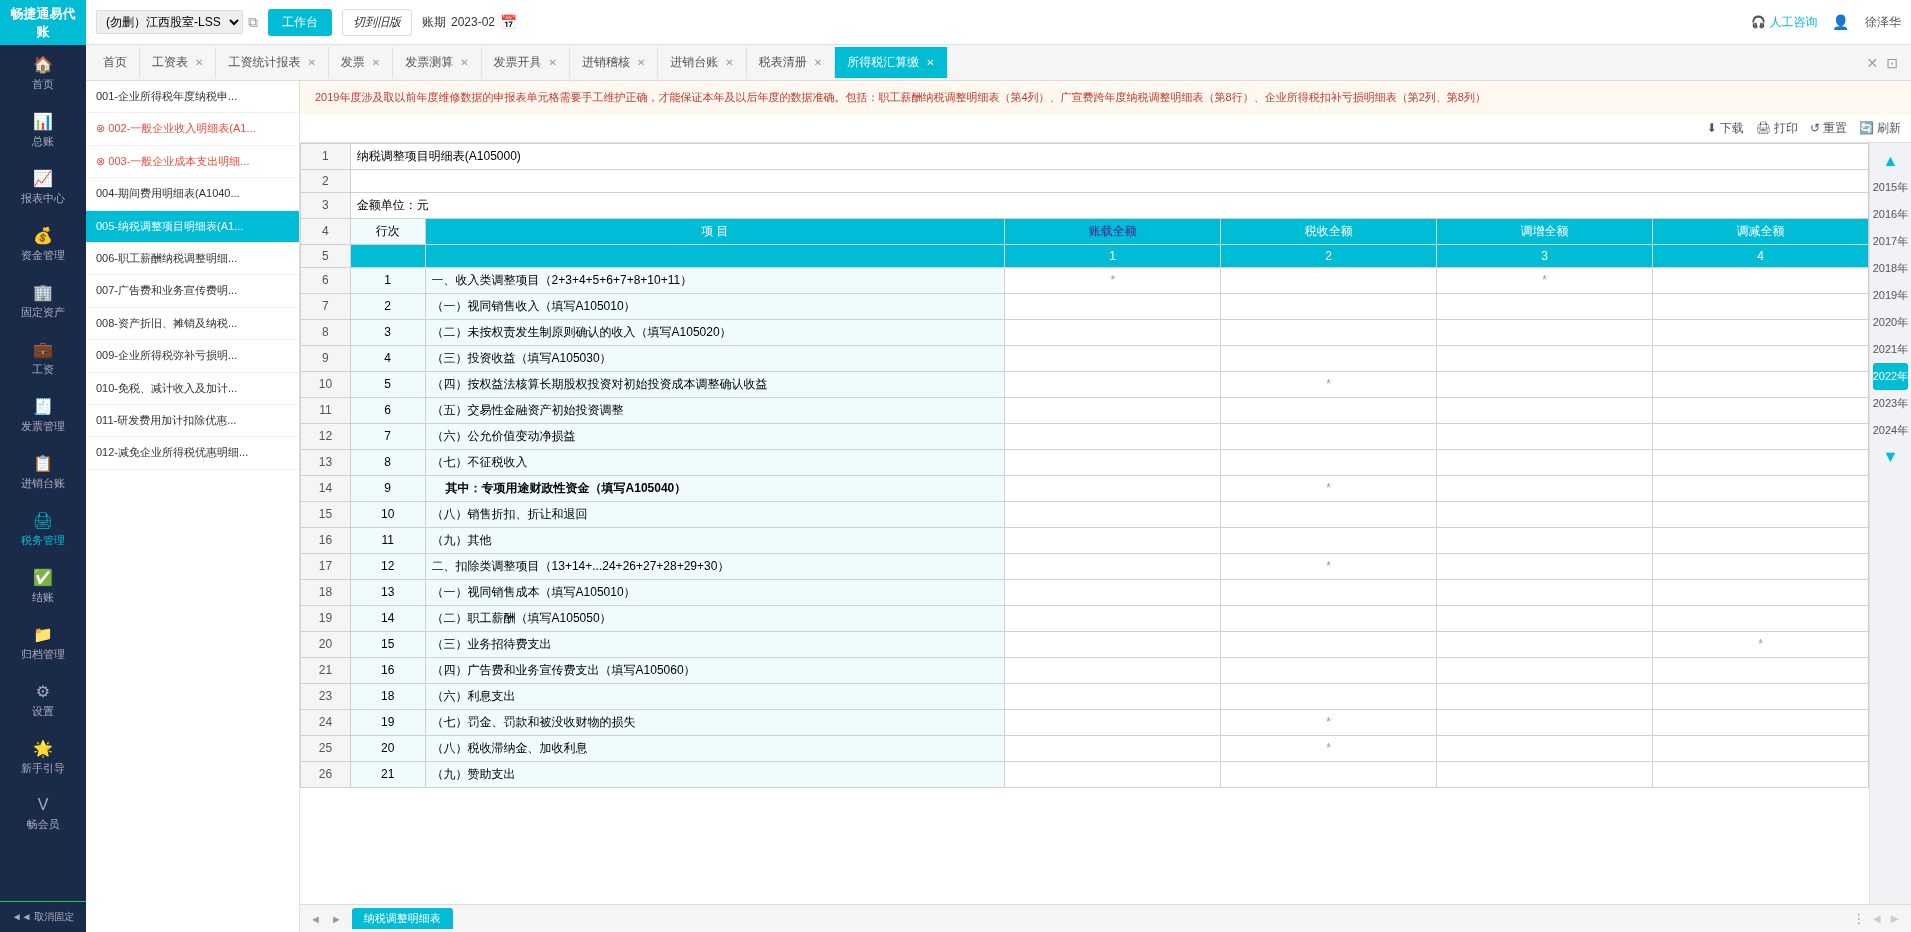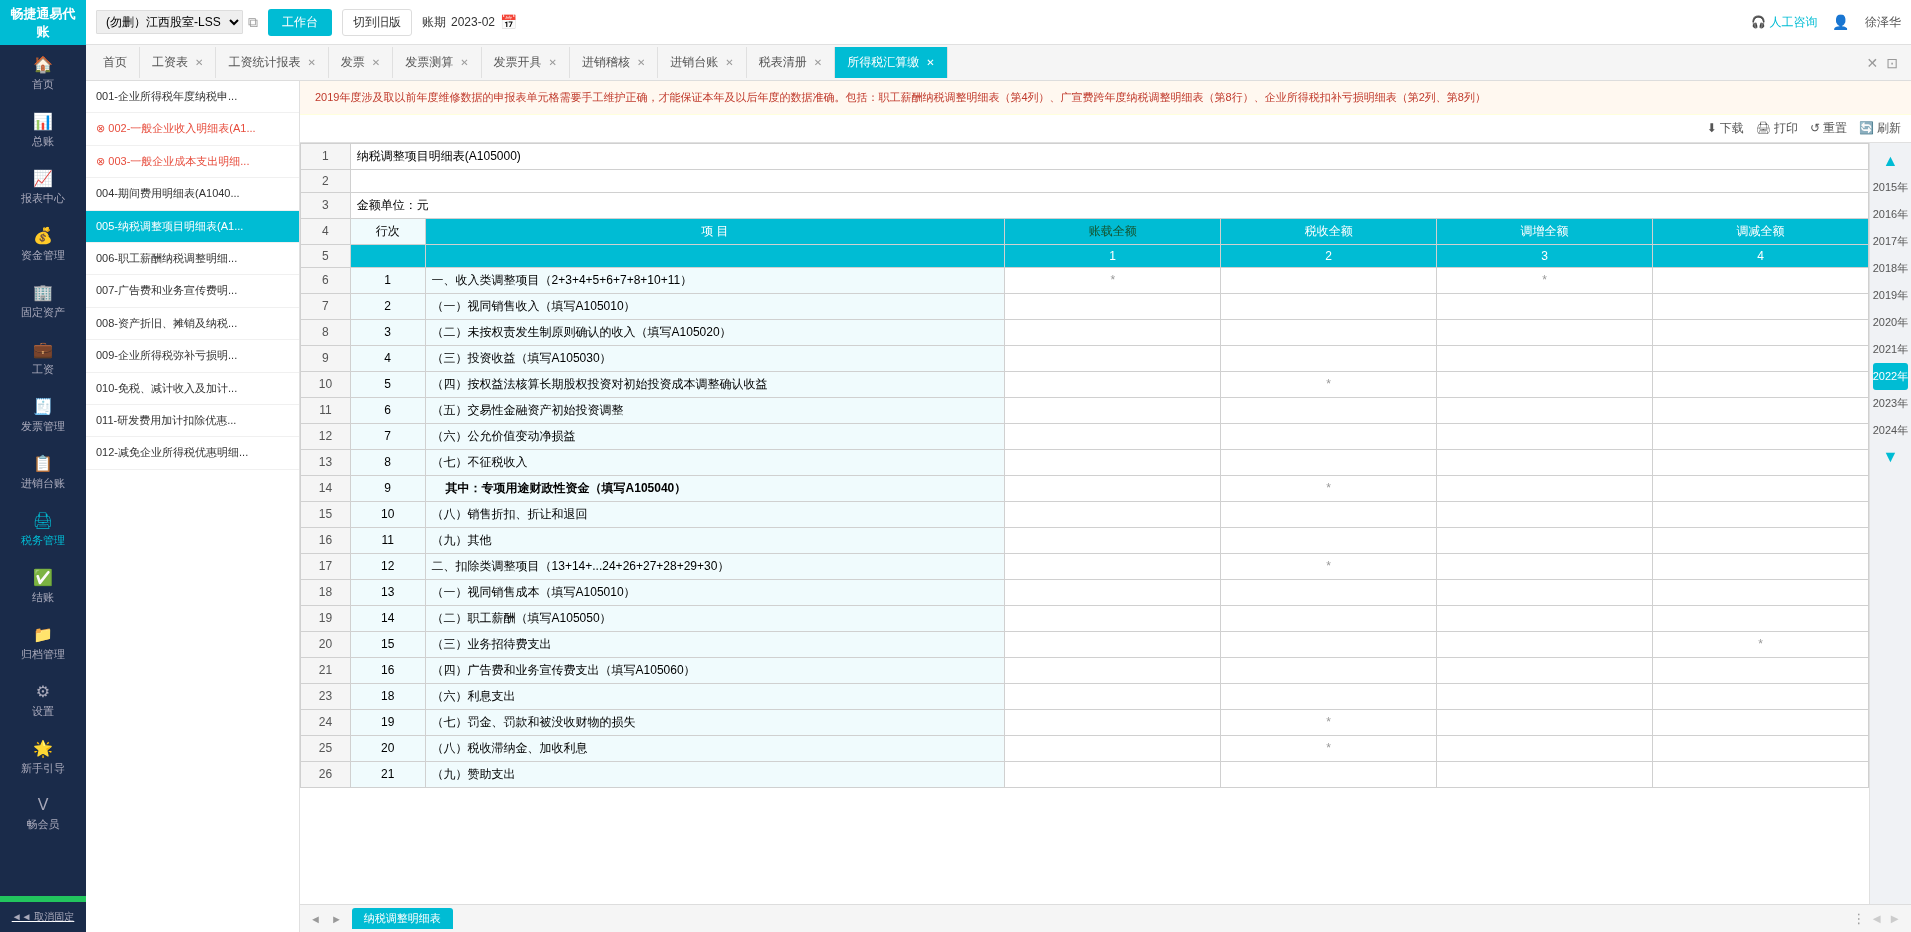--- a/index.html
+++ b/index.html
@@ -4,32 +4,32 @@
   <style>
     * { box-sizing: border-box; margin: 0; padding: 0; }
     body { font-family: 'Microsoft YaHei', '微软雅黑', sans-serif; font-size: 12px; background: #f0f2f5; display: flex; height: 932px; overflow: hidden; }
 
     
     .sidebar { width: 86px; background: #1a2b4a; color: #fff; display: flex; flex-direction: column; flex-shrink: 0; }
     .sidebar-logo { background: #00bcd4; padding: 10px 8px; font-size: 13px; font-weight: bold; color: #fff; text-align: center; height: 45px; display: flex; align-items: center; justify-content: center; }
     .sidebar-item { display: flex; flex-direction: column; align-items: center; padding: 10px 5px; cursor: pointer; color: #aab; font-size: 11px; gap: 3px; }
     .sidebar-item.active { color: #00bcd4; }
     .sidebar-item .icon { font-size: 16px; }
-    .sidebar-bottom { margin-top: auto; border-top: 6px solid #22c55e; text-decoration: underline; }
+    .sidebar-bottom { margin-top: auto; border-top: 1px solid #22c55e; }
     .sidebar-pin { padding: 8px; text-align: center; color: #aab; font-size: 10px; cursor: pointer; }
 
     
     .main { flex: 1; display: flex; flex-direction: column; overflow: hidden; }
 
     
     .topbar { background: #fff; height: 45px; display: flex; align-items: center; padding: 0 10px; border-bottom: 1px solid #e0e0e0; gap: 10px; }
     .topbar-company { display: flex; align-items: center; gap: 5px; font-size: 12px; }
     .topbar-company select { border: 1px solid #ddd; padding: 3px 5px; border-radius: 1px; font-size: 12px; }
     .topbar-btn { background: #00bcd4; color: #fff; border: none; padding: 5px 14px; border-radius: 3px; cursor: pointer; font-size: 12px; }
-    .topbar-btn-outline { background: #fff; color: #333; border: 1px solid #ddd; padding: 4px 10px; border-radius: 3px; cursor: pointer; font-size: 12px; }
+    .topbar-btn-outline { background: #fff; color: #333; border: 1px solid #ddd; padding: 4px 10px; border-radius: 3px; cursor: pointer; font-size: 12px; font-style: italic; }
     .topbar-period { display: flex; align-items: center; gap: 5px; font-size: 12px; color: #333; }
     .topbar-right { margin-left: auto; display: flex; align-items: center; gap: 15px; font-size: 12px; color: #555; }
 
     
     .navtabs { background: #f5f5f5; display: flex; align-items: center; border-bottom: 1px solid #ddd; padding: 0 5px; height: 36px; overflow-x: auto; flex-shrink: 0; }
     .navtab { padding: 7px 12px; font-size: 12px; cursor: pointer; white-space: nowrap; color: #555; display: flex; align-items: center; gap: 4px; border-right: 1px solid #e0e0e0; }
     .navtab.active { background: #00bcd4; color: #fff; }
     .navtab .close { margin-left: 3px; color: #999; font-size: 10px; }
     .navtab.active .close { color: #fff; }
     .navtabs-end { margin-left: auto; display: flex; align-items: center; gap: 8px; padding: 0 8px; font-size: 14px; color: #999; cursor: pointer; }
@@ -291,21 +291,21 @@
             </tr>
 
             <tr class="header-row">
               <td class="row-num col-header">4</td>
               <td class="col-hang">
                 <span>行次</span>
               </td>
               <td style="background:#00bcd4; color:#fff; text-align:center;">
                 <span>项 目</span>
               </td>
-              <td style="background:#00bcd4; color:#14532d; text-align:center;">
+              <td style="background:#00bcd4; color:#4c1d95; text-align:center;">
                 <span>账载全额</span>
               </td>
               <td style="background:#00bcd4; color:#fff; text-align:center;">
                 <span>税收全额</span>
               </td>
               <td style="background:#00bcd4; color:#fff; text-align:center;">
                 <span>调增全额</span>
               </td>
               <td style="background:#00bcd4; color:#fff; text-align:center;">
                 <span>调减全额</span>

